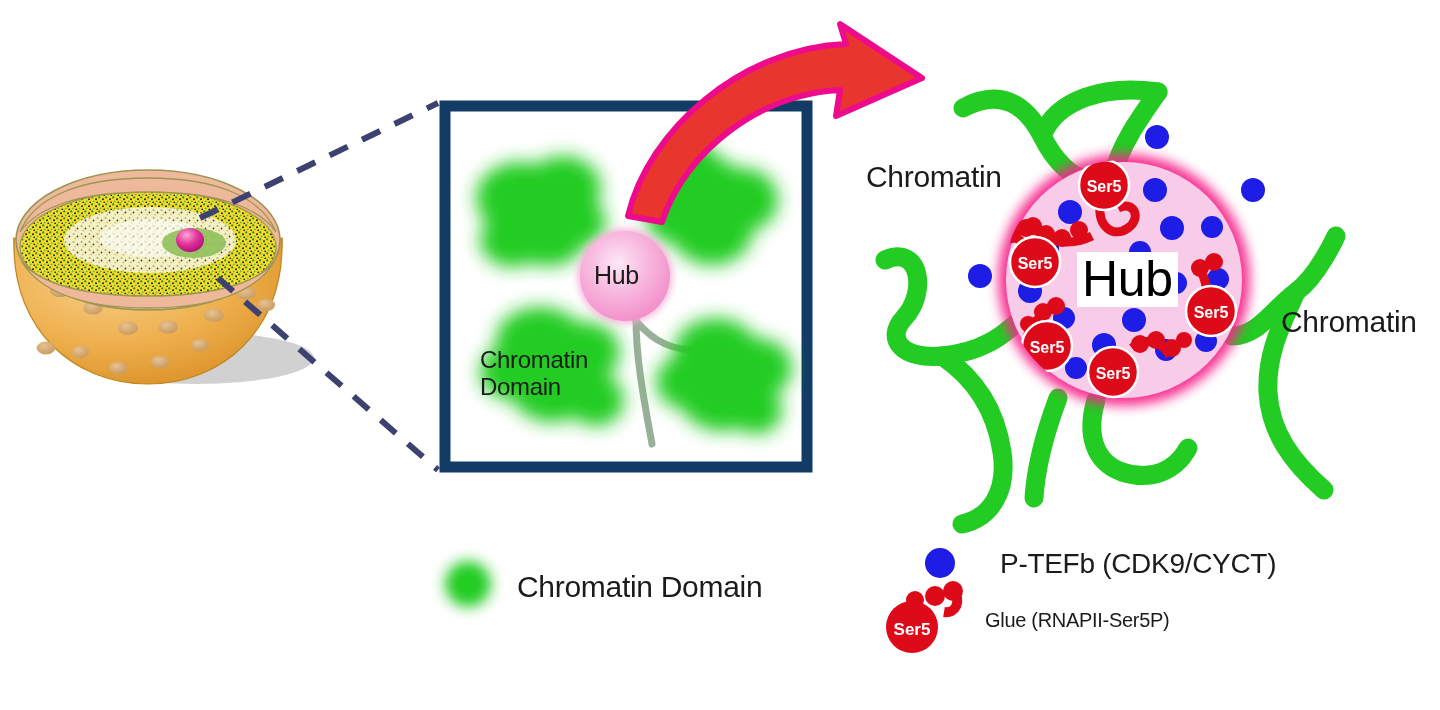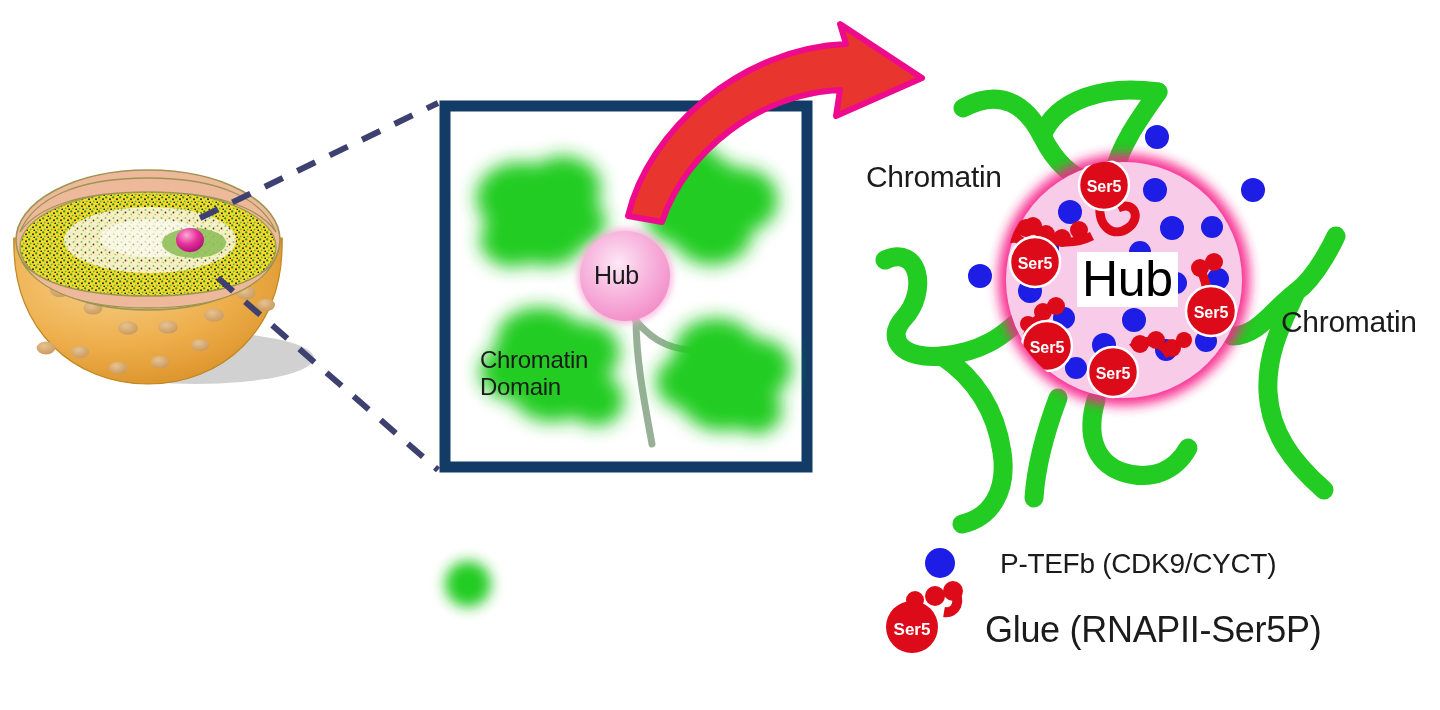--- a/index.html
+++ b/index.html
@@ -19,21 +19,21 @@
   #hub-big-label{left:1077px;top:252px;font-size:50px;background:#ffffff;
                  padding:1px 5px;line-height:1.05;color:#000;}
 
   #hub-small-label{left:594px;top:261px;font-size:25px;color:#1b1b1b;}
 
   #label-chromatin-domain-box{left:480px;top:347px;font-size:24px;line-height:1.12;
                  color:#1b1b1b;text-align:left;}
 
   #legend-green-text{left:517px;top:570px;font-size:30px;}
   #legend-blue-text{left:1000px;top:548px;font-size:28px;}
-  #legend-red-text{left:985px;top:609px;font-size:36px;}
+  #legend-red-text{left:985px;top:609px;font-size:20px;}
 
   .ser5txt{font-family:"Liberation Sans",sans-serif;font-weight:bold;fill:#ffffff;
            text-anchor:middle;dominant-baseline:central;}
 </style>
 </head>
 <body>
 
 <div class="stage">
 
   <svg class="layer" viewBox="0 0 1440 710">
@@ -332,18 +332,19 @@
 
   <div class="lbl" id="hub-big-label">Hub</div>
 
   <div class="lbl" id="hub-small-label">Hub</div>
 
   <div class="lbl" id="label-chromatin-domain-box">
     <div>Chromatin</div>
     <div>Domain</div>
   </div>
 
+  <div class="lbl" id="legend-green-text">Chromatin Domain</div>
 
   <div class="lbl" id="legend-blue-text">P-TEFb (CDK9/CYCT)</div>
 
   <div class="lbl" id="legend-red-text">Glue (RNAPII-Ser5P)</div>
 
 </div>
 
 </body></html>

